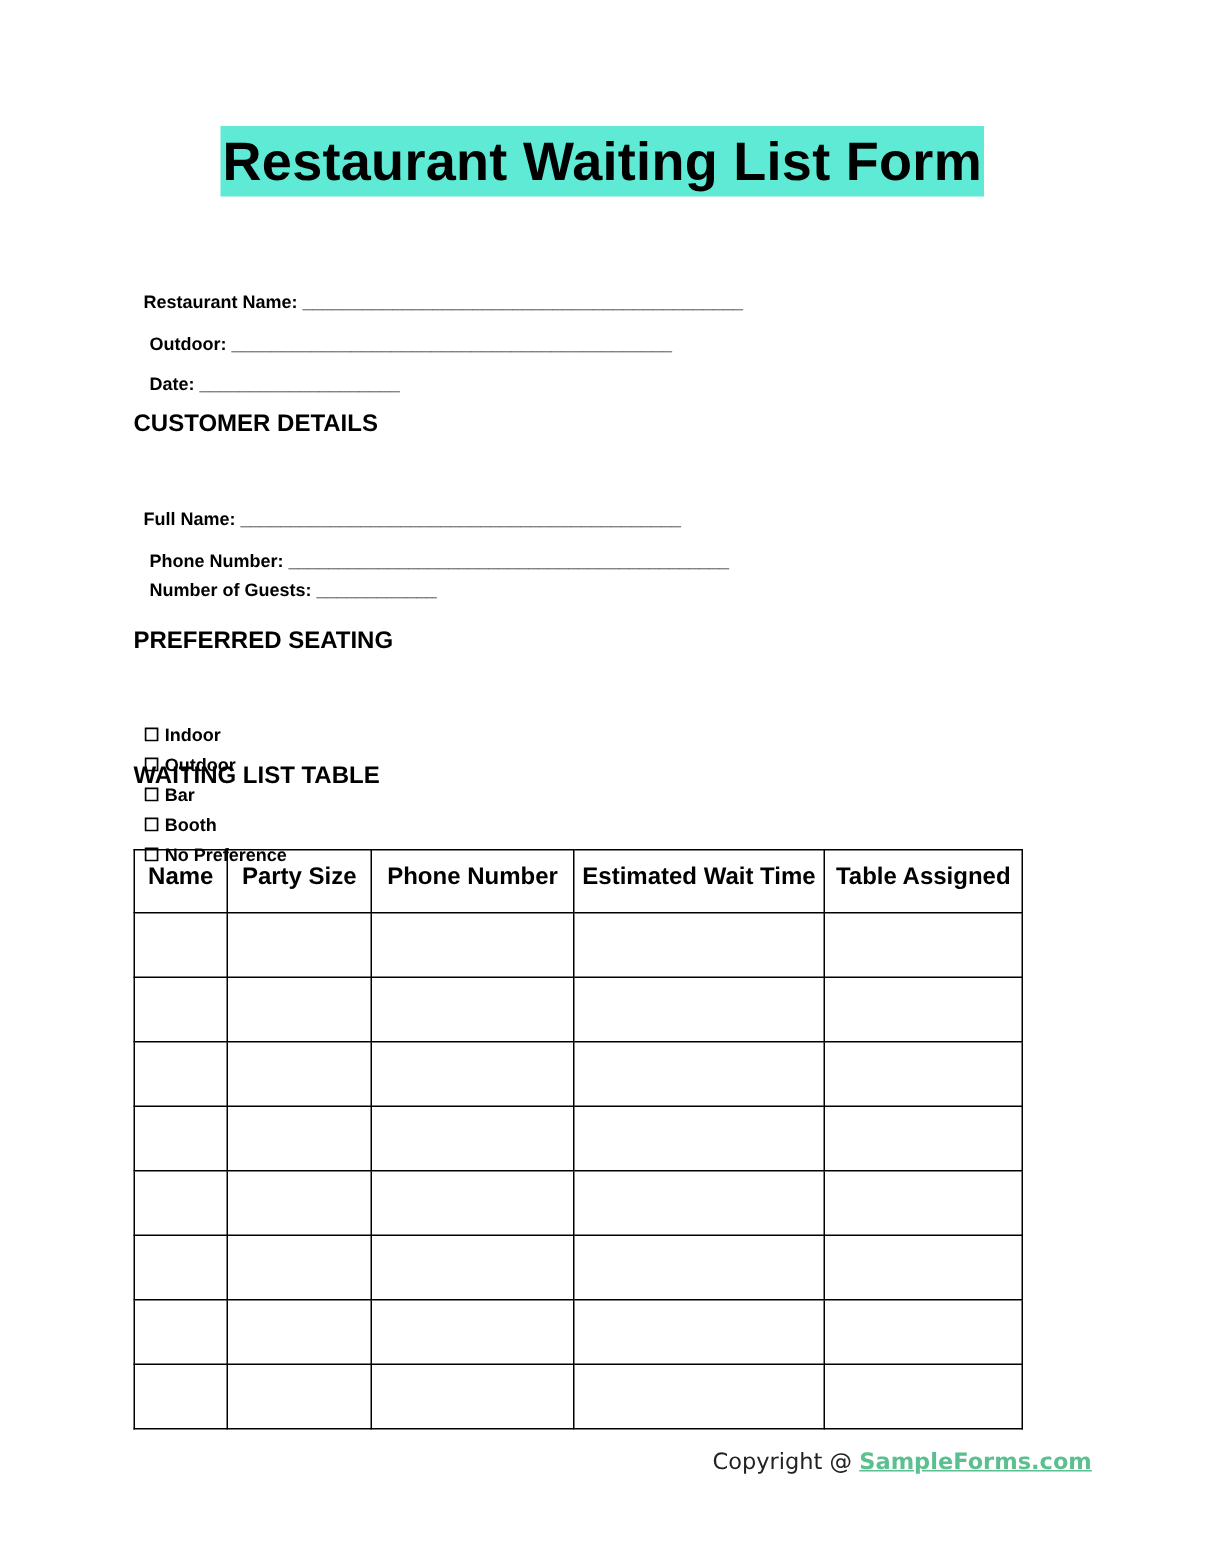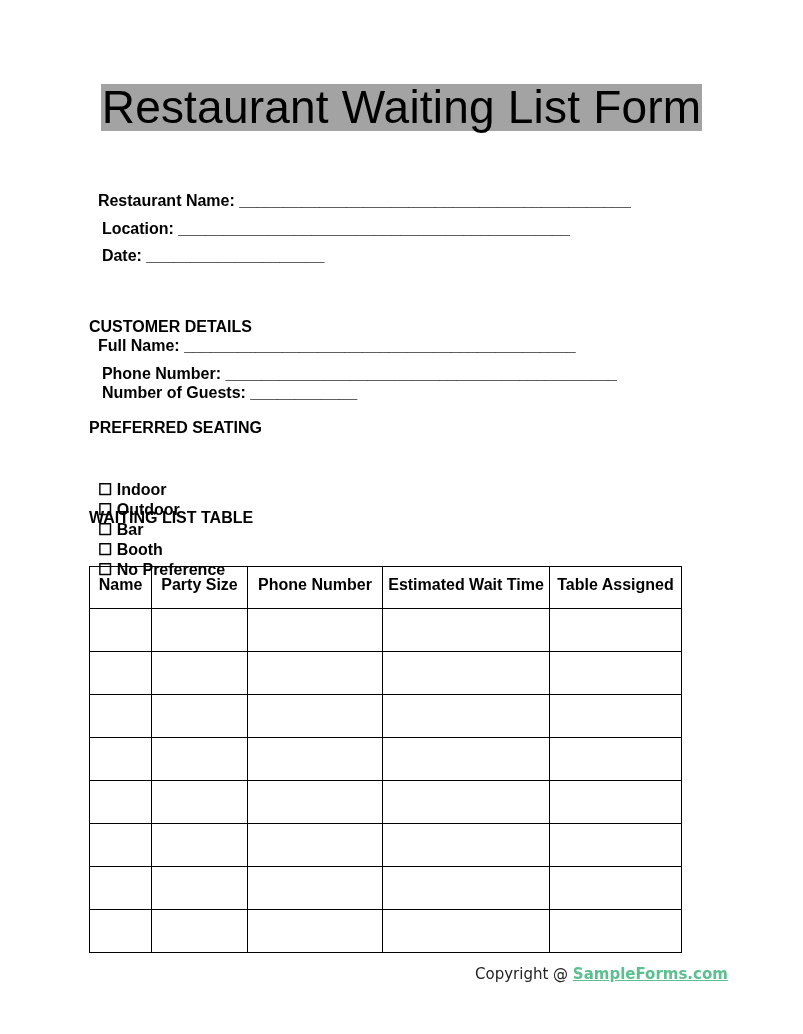--- a/index.html
+++ b/index.html
@@ -1,45 +1,45 @@
 <!DOCTYPE html>
 <html><head>
 <meta charset="utf-8">
 <style>
   html, body { margin: 0; padding: 0; background: #ffffff; }
   body { width: 803px; height: 1034px; position: relative; font-family: "Liberation Sans", sans-serif; color: #000; }
   .title-wrap { position: absolute; top: 84px; left: 0; width: 803px; text-align: center; }
-  .title { display: inline-block; background: #a3a3a3; font-weight: normal; font-size: 46px; line-height: 47px; padding: 0 1px; letter-spacing: 0.2px; }
-  .line { position: absolute; font-weight: bold; font-size: 16px; line-height: 20px; white-space: pre; }
+  .title { display: inline-block; background: #5eead4; font-weight: bold; font-size: 36px; line-height: 47px; padding: 0 1px; letter-spacing: 0.2px; }
+  .line { position: absolute; font-weight: bold; font-size: 12px; line-height: 20px; white-space: pre; }
   .section { position: absolute; font-weight: bold; font-size: 16px; line-height: 20px; left: 89px; }
   table { position: absolute; left: 89px; top: 566px; border-collapse: collapse; }
   td, th { border: 1px solid #000; padding: 0; }
   th { font-weight: bold; font-size: 16px; height: 42px; vertical-align: top; padding-top: 9px; box-sizing: border-box; text-align: center; }
   td { height: 42px; }
   .footer { position: absolute; top: 965px; left: 475px; font-size: 15px; font-family: "DejaVu Sans", sans-serif; color: #222; }
   .footer a { color: #5cbf8f; font-weight: bold; text-decoration: underline; }
 </style>
 </head>
 <body>
 
 <div class="title-wrap">
   <span class="title">Restaurant Waiting List Form</span>
 </div>
 
 <div class="line" style="left:89px; top:171px;">
   <span>Restaurant Name:</span> <span>____________________________________________</span>
 </div>
 <div class="line" style="left:93px; top:199px;">
-  <span>Location:</span> <span>____________________________________________</span>
+  <span>Outdoor:</span> <span>____________________________________________</span>
 </div>
 <div class="line" style="left:93px; top:226px;">
   <span>Date:</span> <span>____________________</span>
 </div>
 
-<div class="section" style="top:273px;margin-top:44px;">CUSTOMER DETAILS</div>
+<div class="section" style="top:273px;">CUSTOMER DETAILS</div>
 
 <div class="line" style="left:89px; top:316px;">
   <span>Full Name:</span> <span>____________________________________________</span>
 </div>
 <div class="line" style="left:93px; top:344px;">
   <span>Phone Number:</span> <span>____________________________________________</span>
 </div>
 <div class="line" style="left:93px; top:363px;">
   <span>Number of Guests:</span> <span>____________</span>
 </div>

